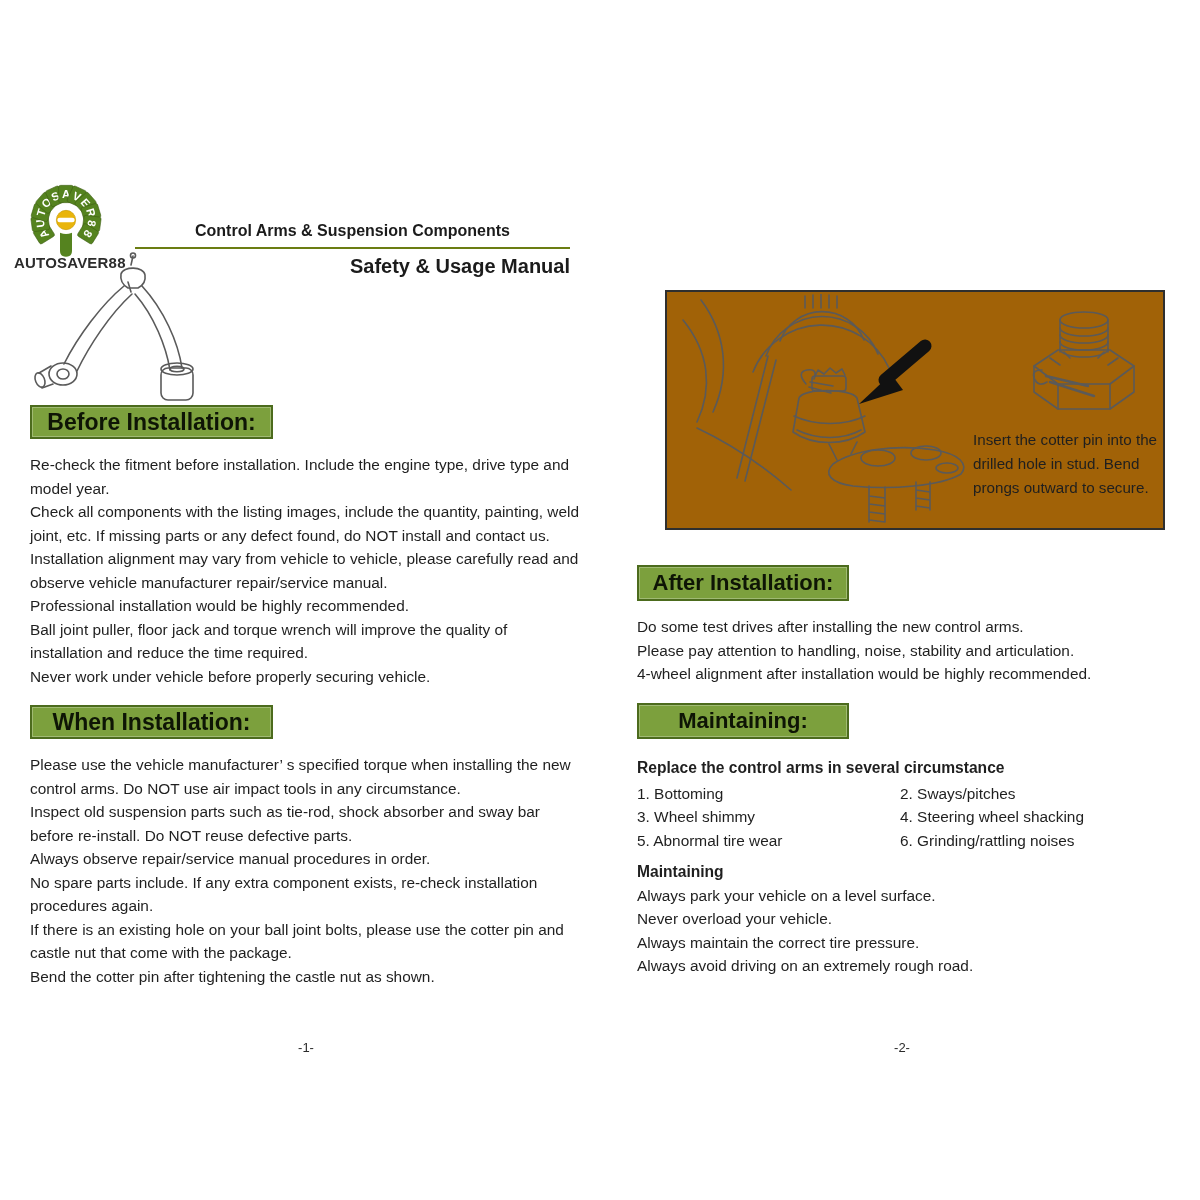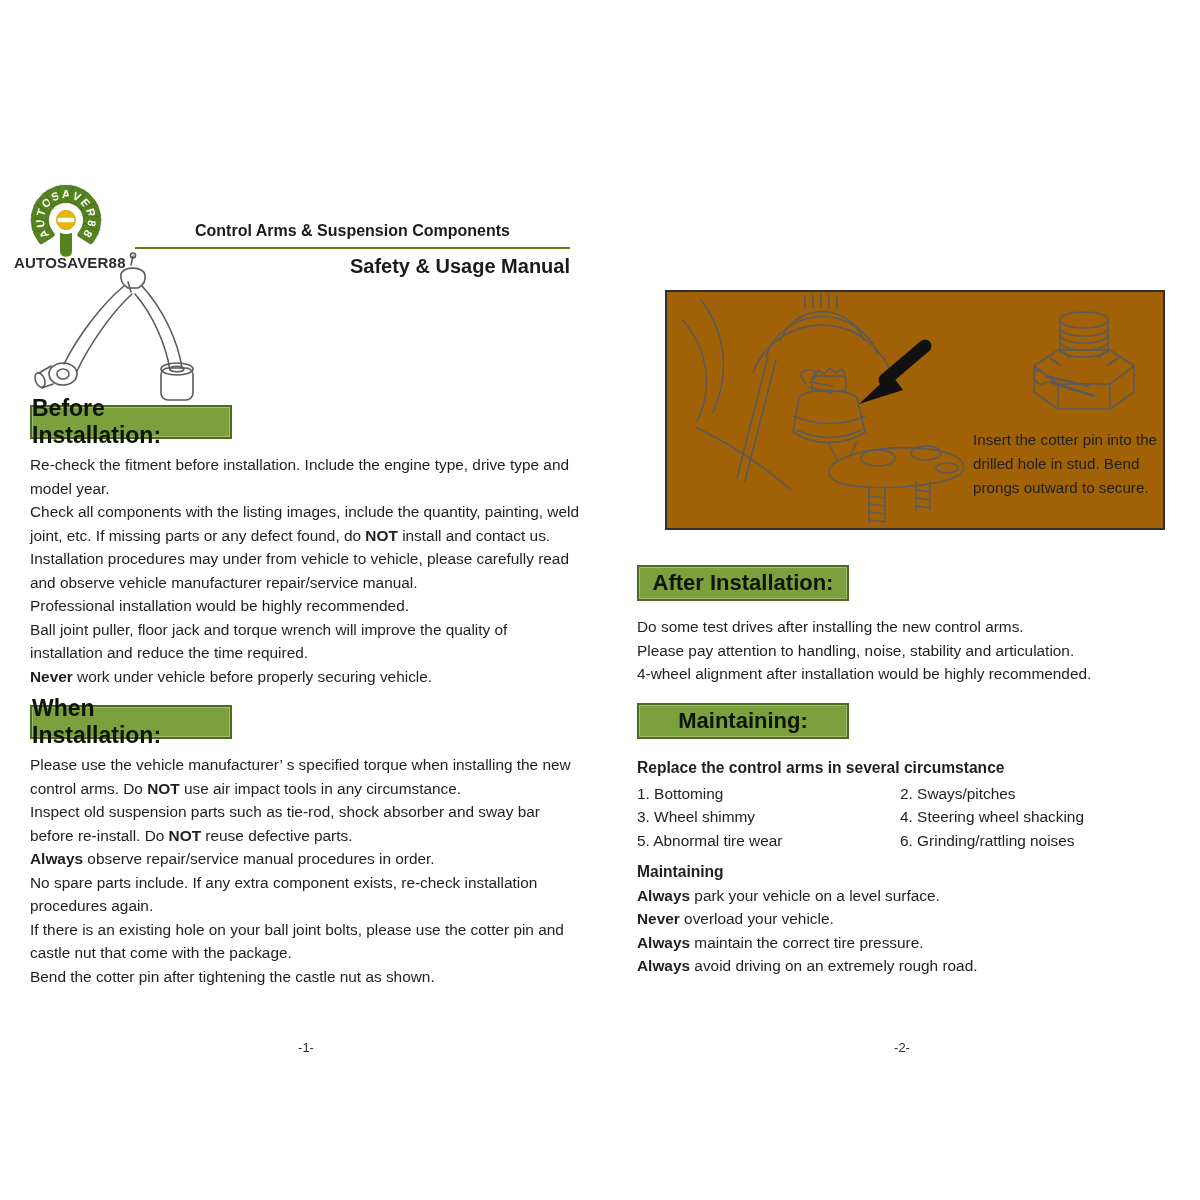--- a/index.html
+++ b/index.html
@@ -17,26 +17,26 @@
   .doc-title { font-size:16px; font-weight:bold; color:#1b1b1b; text-align:center; }
   .title-rule { margin-top:7px; height:2px; background:#6b7d12; }
   .doc-subtitle { margin-top:6px; font-size:20px; font-weight:bold; color:#1b1b1b; text-align:right; }
 
   
   .left-col  { position:absolute; left:30px;  top:405px; width:552px; }
   .right-col { position:absolute; left:637px; top:565px; width:530px; }
 
   .sec-bar { border:2px solid #4c6b1d; background:#7ca03d; box-shadow:inset 0 0 0 1px rgba(255,255,255,.28);
     display:flex; align-items:center; justify-content:center; font-weight:bold; color:#0e1505; }
-  .bar-left  { width:202px; height:34px; font-size:23px; }
+  .bar-left  { width:243px; height:34px; font-size:23px; }
   .bar-right { width:212px; height:36px; font-size:22px; }
 
   .body-text { font-size:15.4px; line-height:23.5px; color:#1f1f1f; }
   .body-text p { margin:0; }
-  .body-text b { font-weight:bold; }
+  .body-text b { font-weight:normal; }
 
   .gap-s { height:14px; } .gap-m { height:17px; }
 
   
   .arm-svg { position:absolute; left:32px; top:252px; width:205px; height:152px; }
 
   
   .fig-box { position:absolute; left:665px; top:290px; width:500px; height:240px; border:2px solid #2f2f2f; background:#a16207; }
   .fig-balljoint { position:absolute; left:6px; top:2px; width:300px; height:232px; }
   .fig-nut { position:absolute; left:345px; top:14px; width:140px; height:120px; }
@@ -137,21 +137,21 @@
   </svg>
 
   <div class="left-col">
     <div class="sec-bar bar-left">
       <span>Before Installation:</span>
     </div>
     <div class="gap-s"></div>
     <div class="body-text">
       <p>Re-check the fitment before installation. Include the engine type, drive type and model year.</p>
       <p>Check all components with the listing images, include the quantity, painting, weld joint, etc. If missing parts or any defect found, do <b>NOT</b> install and contact us.</p>
-      <p>Installation procedures may under from vehicle to vehicle, please carefully read and observe vehicle manufacturer repair/service manual.</p>
+      <p>Installation alignment may vary from vehicle to vehicle, please carefully read and observe vehicle manufacturer repair/service manual.</p>
       <p>Professional installation would be highly recommended.</p>
       <p>Ball joint puller, floor jack and torque wrench will improve the quality of installation and reduce the time required.</p>
       <p><b>Never</b> work under vehicle before properly securing vehicle.</p>
     </div>
     <div class="gap-m"></div>
     <div class="sec-bar bar-left">
       <span>When Installation:</span>
     </div>
     <div class="gap-s"></div>
     <div class="body-text">

